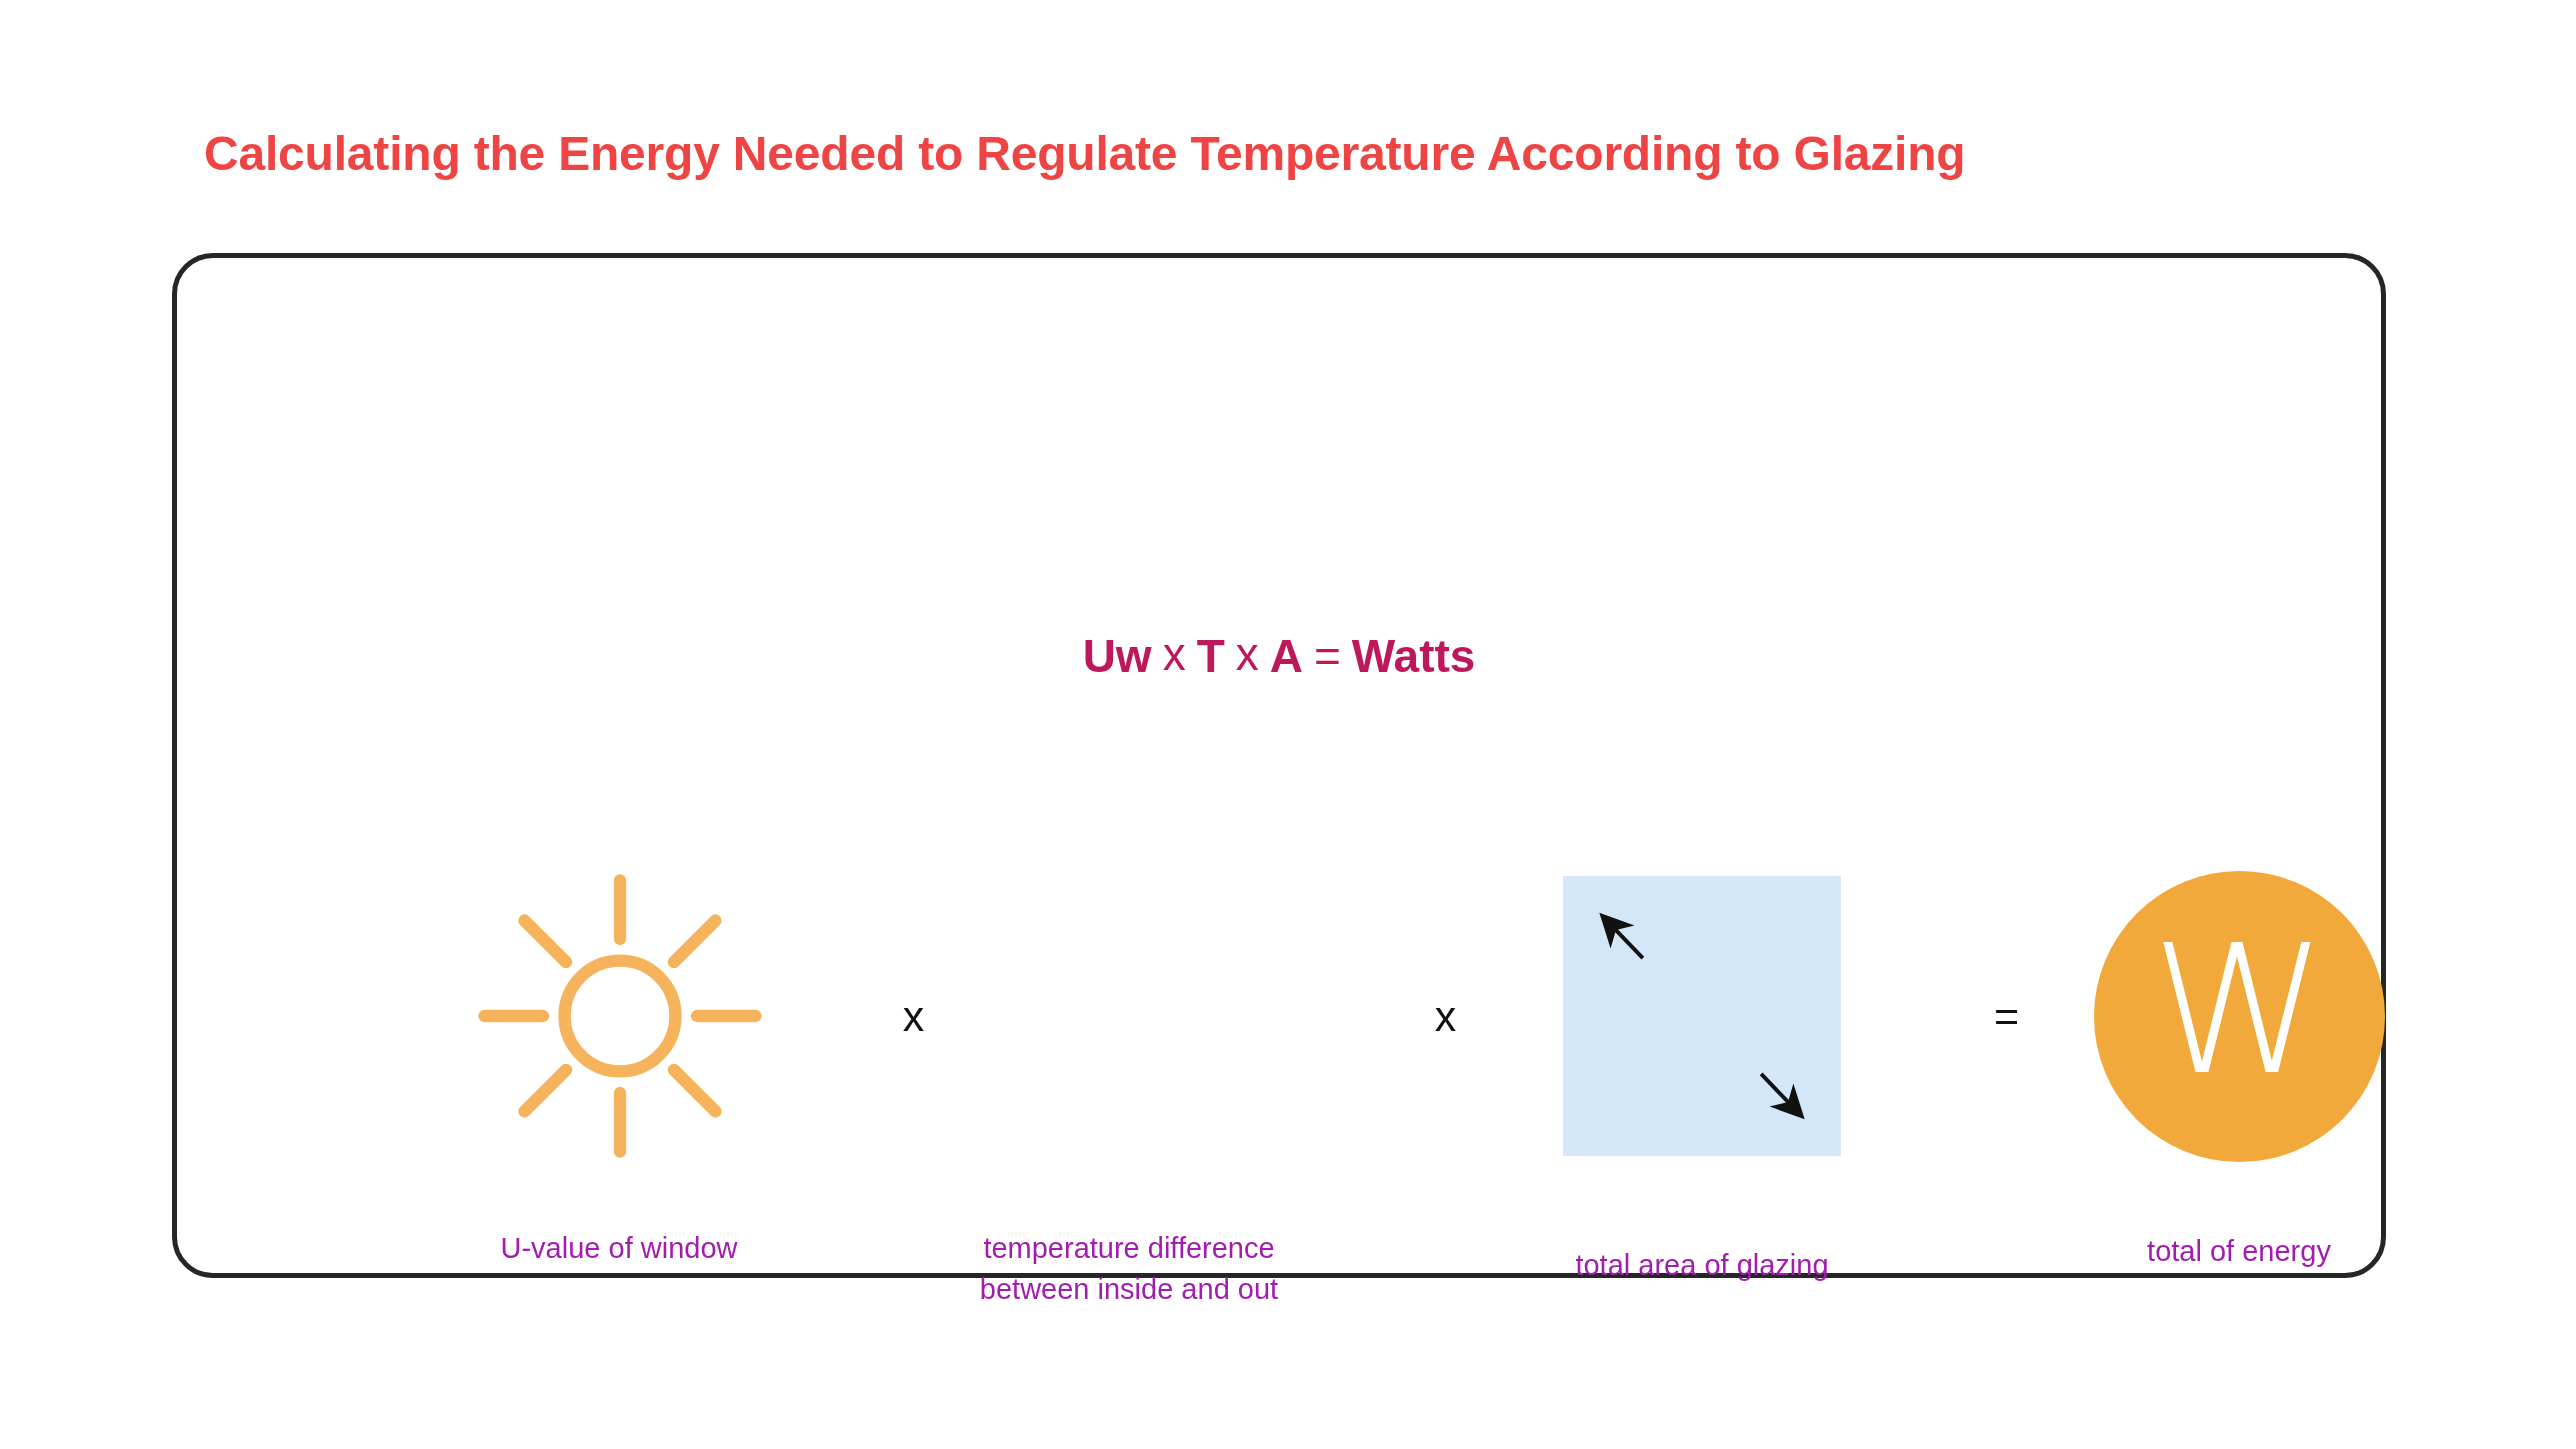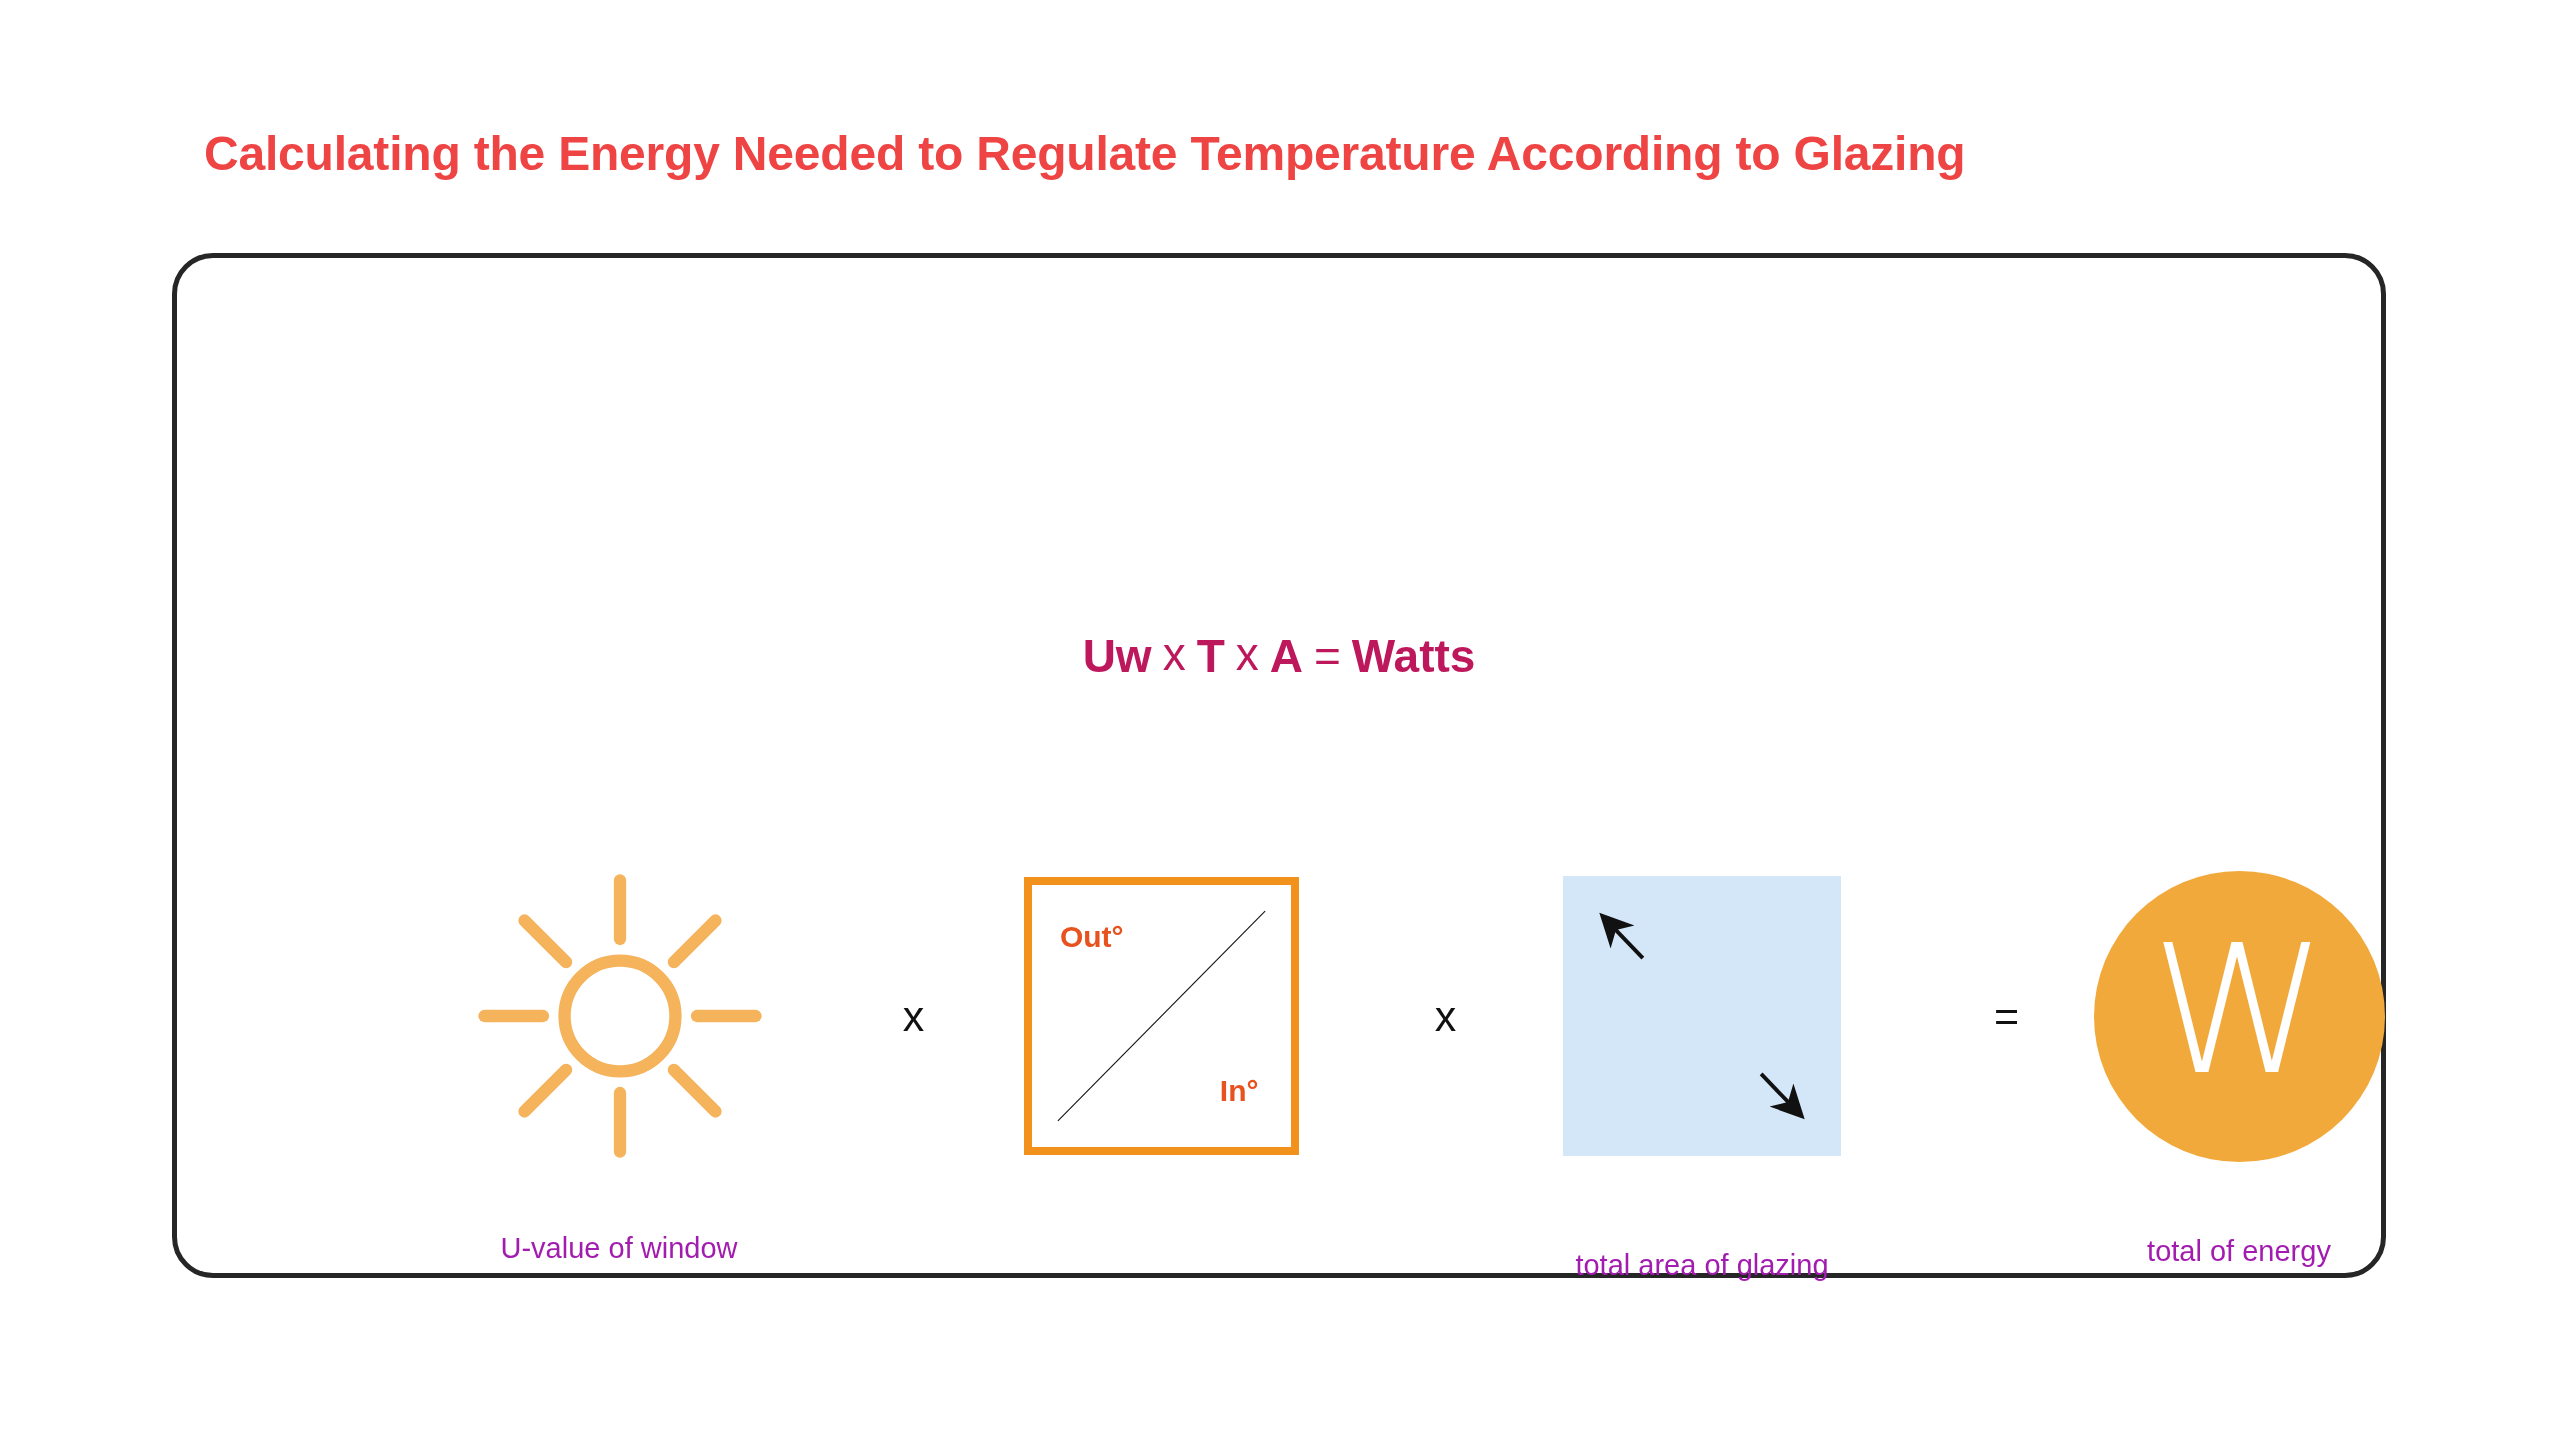--- a/index.html
+++ b/index.html
@@ -183,31 +183,20 @@
             <line x1="135" y1="135" x2="162" y2="162"></line>
             <line x1="162" y1="38" x2="135" y2="65"></line>
             <line x1="65" y1="135" x2="38" y2="162"></line>
           </g>
         </svg>
       </div>
     </div>
 
     <div class="op-symbol op-1">x</div>
 
-    <div class="cell temp-cell">
-      <div class="icon-wrap">
-        <div class="temp-box">
-          <svg class="diag" viewBox="0 0 100 100" preserveAspectRatio="none">
-            <line x1="10" y1="90" x2="90" y2="10" stroke="#111111" stroke-width="1.1" vector-effect="non-scaling-stroke"></line>
-          </svg>
-          <span class="lbl-out">Out°</span>
-          <span class="lbl-in">In°</span>
-        </div>
-      </div>
-    </div>
 
     <div class="op-symbol op-2">x</div>
 
     <div class="cell glaze-cell">
       <div class="icon-wrap">
         <div class="glaze-box">
           <svg viewBox="0 0 352 355">
             <defs>
               <marker id="ah" markerWidth="9" markerHeight="9" refX="7" refY="4.5" orient="auto" markerUnits="strokeWidth">
                 <path d="M0,0.3 L8.5,4.5 L0,8.7 L2.4,4.5 z" fill="#111111"></path>
@@ -226,17 +215,18 @@
       <div class="icon-wrap">
         <div class="watt-circle">
           <span class="watt-letter">W</span>
         </div>
       </div>
     </div>
 
   </div>
 
   <div class="caption cap-sun">U-value of window</div>
+  <div class="caption cap-temp">temperature difference between inside and out</div>
   <div class="caption cap-glaze">total area of glazing</div>
   <div class="caption cap-watt">total of energy</div>
 
 </div>
 
 
 </body></html>

